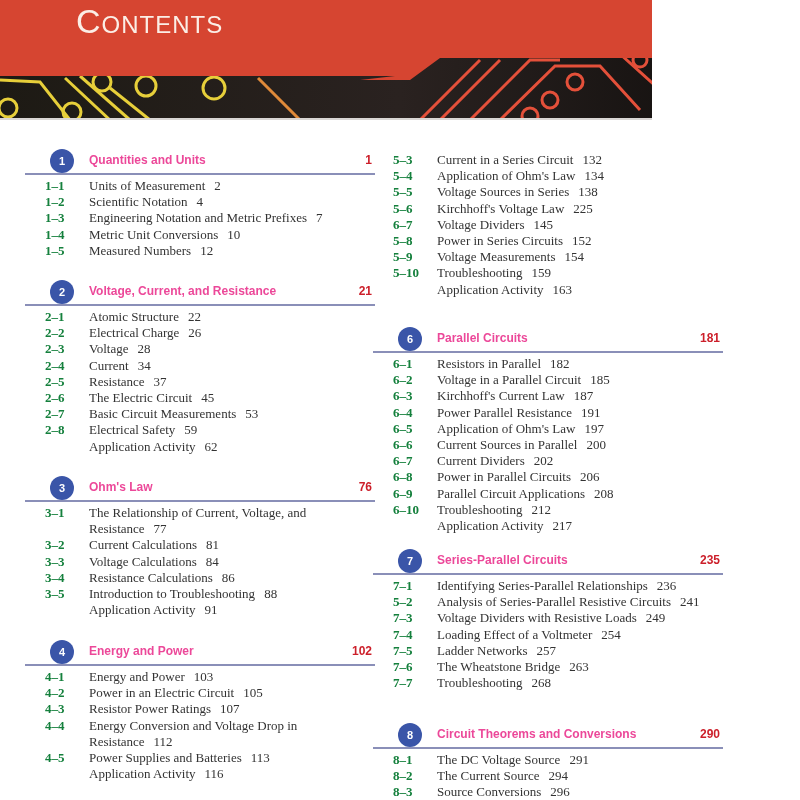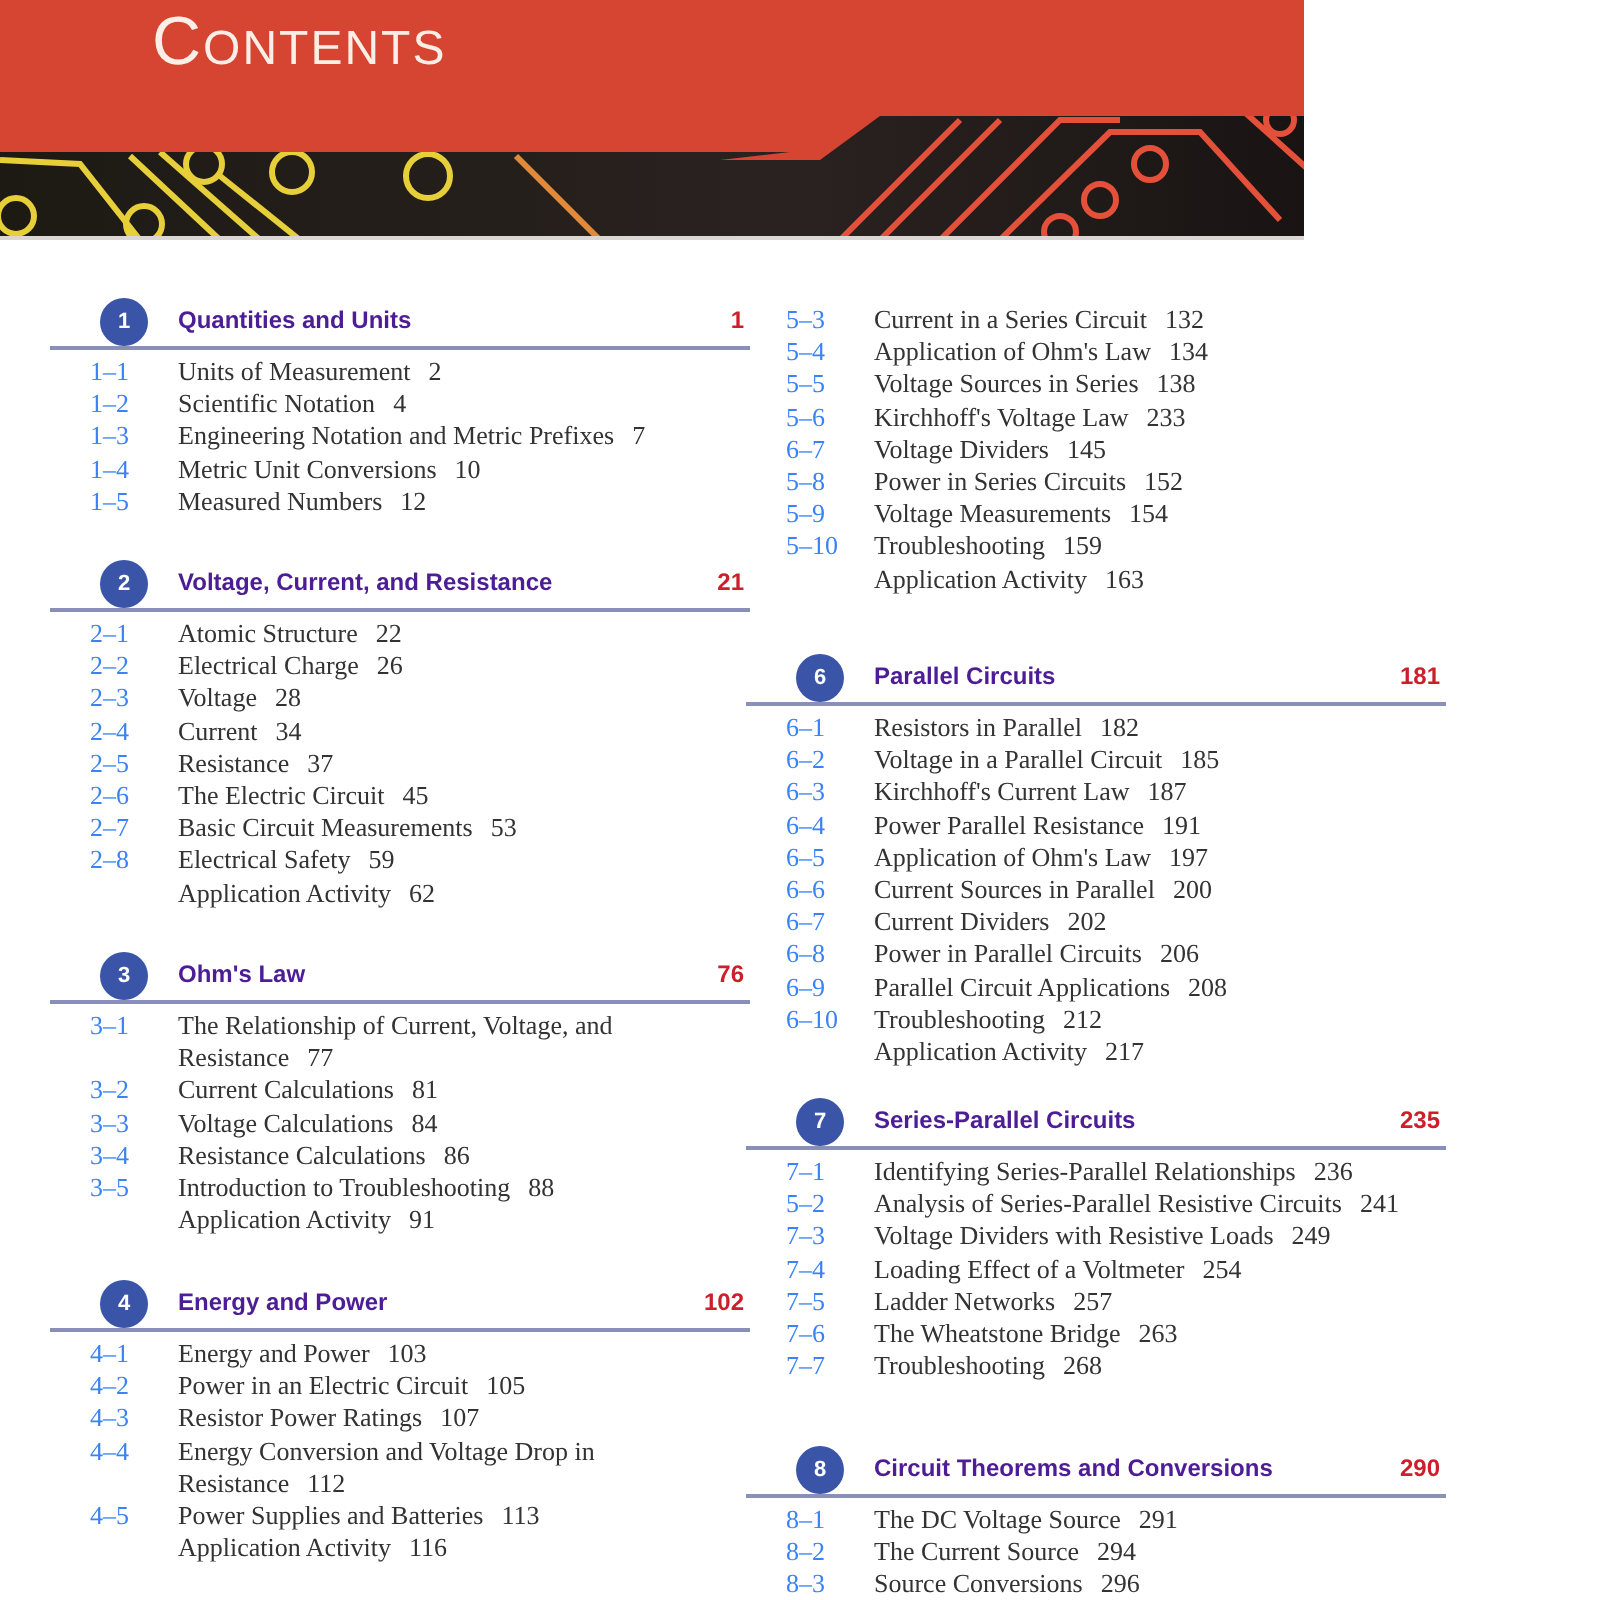--- a/index.html
+++ b/index.html
@@ -25,32 +25,32 @@
     .chapter { position: absolute; width: 330px; }
     .ch-head { position: relative; height: 24px; }
     .ch-badge {
       position: absolute; left: 5px; top: 0; width: 24px; height: 24px; border-radius: 50%;
       background: #3a55a8; color: #ffffff; font-family: "Liberation Sans", sans-serif;
       font-size: 11px; font-weight: bold; text-align: center; line-height: 24px;
     }
     .ch-title {
       position: absolute; left: 44px; top: 4px;
       font-family: "Liberation Sans", sans-serif; font-weight: bold;
-      font-size: 12px; color: #4c1d95;
+      font-size: 12px; color: #ec4899;
     }
     .ch-page {
       position: absolute; right: 3px; top: 4px;
       font-family: "Liberation Sans", sans-serif; font-weight: bold;
       font-size: 12px; color: #cc1f2a;
     }
     .ch-rule { position: absolute; left: -20px; right: 0; top: 24px; height: 2px; background: #8a8fb8; }
 
     .sections { list-style: none; margin-top: 5px; }
     .sec { position: relative; font-size: 13px; line-height: 16.2px; color: #333; }
-    .sec-num { position: absolute; left: 0; top: 0; font-weight: normal; color: #3b82f6; }
+    .sec-num { position: absolute; left: 0; top: 0; font-weight: bold; color: #15803d; }
     .sec-text { display: block; padding-left: 44px; font-family: Liberation Serif, serif; }
     .sec-page { margin-left: 9px; }
   </style>
 </head>
 <body>
 
 <div class="banner">
   <svg width="800" height="120" viewBox="0 0 800 120">
     <defs>
       <linearGradient id="dark" x1="0" y1="0" x2="1" y2="0">
@@ -259,21 +259,21 @@
       <li class="sec">
           <span class="sec-num">5–4</span>
           <span class="sec-text"><span>Application of Ohm's Law</span><span class="sec-page">134</span></span>
         </li>
       <li class="sec">
           <span class="sec-num">5–5</span>
           <span class="sec-text"><span>Voltage Sources in Series</span><span class="sec-page">138</span></span>
         </li>
       <li class="sec">
           <span class="sec-num">5–6</span>
-          <span class="sec-text"><span>Kirchhoff's Voltage Law</span><span class="sec-page">233</span></span>
+          <span class="sec-text"><span>Kirchhoff's Voltage Law</span><span class="sec-page">225</span></span>
         </li>
       <li class="sec">
           <span class="sec-num">6–7</span>
           <span class="sec-text"><span>Voltage Dividers</span><span class="sec-page">145</span></span>
         </li>
       <li class="sec">
           <span class="sec-num">5–8</span>
           <span class="sec-text"><span>Power in Series Circuits</span><span class="sec-page">152</span></span>
         </li>
       <li class="sec">

